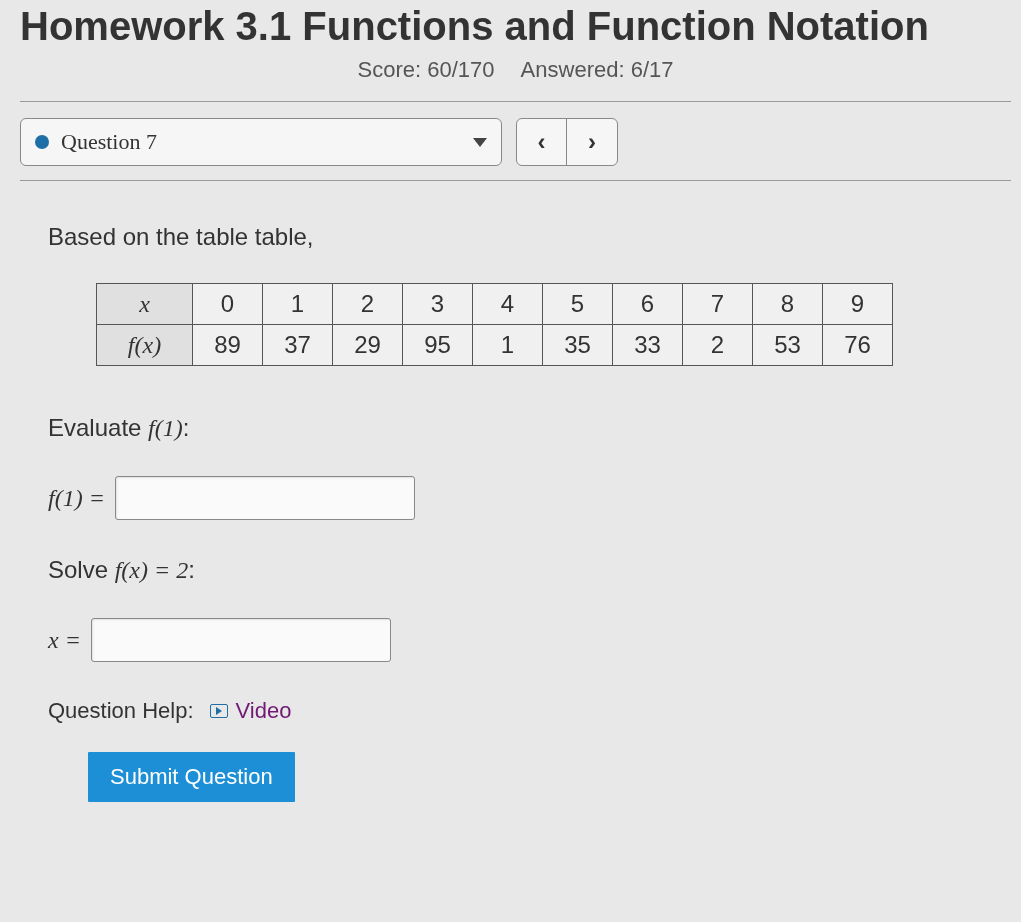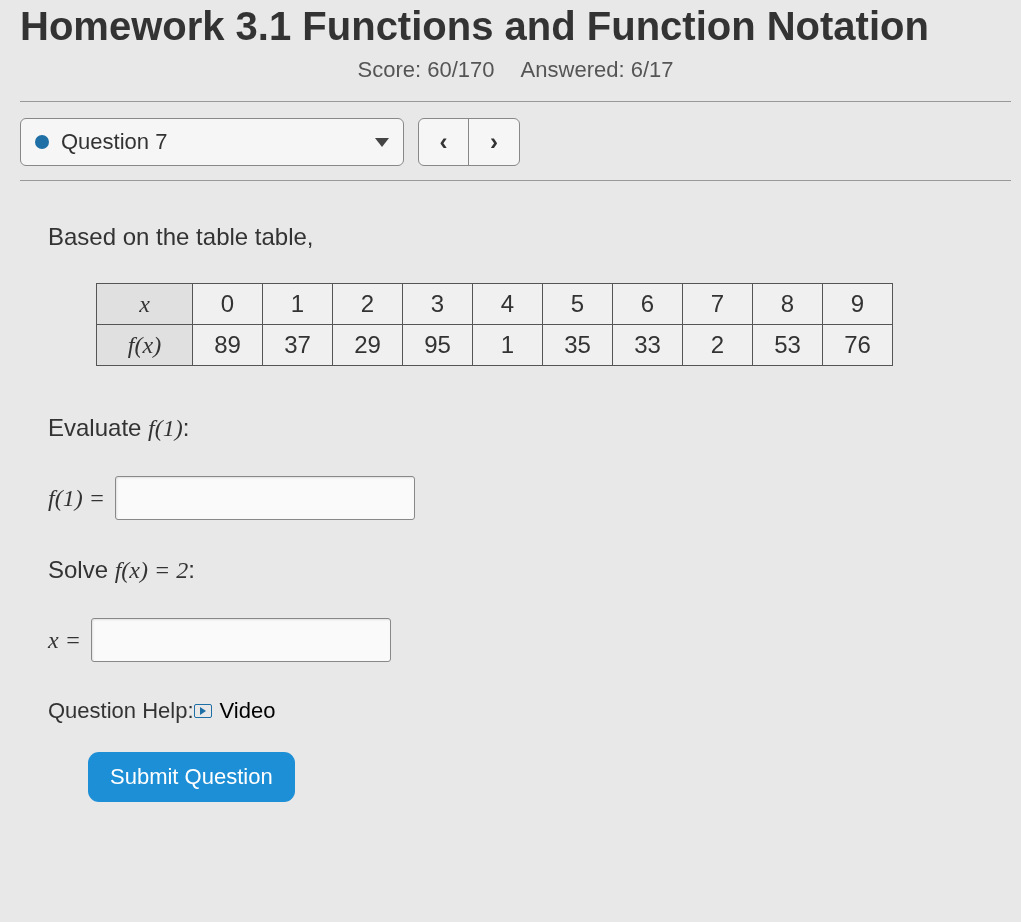--- a/index.html
+++ b/index.html
@@ -42,24 +42,25 @@
     gap: 14px;
     margin-bottom: 14px;
   }
   .dropdown {
     display: flex;
     align-items: center;
     border: 1px solid #888;
     border-radius: 6px;
     background: #f6f6f6;
     padding: 10px 14px;
-    width: 384px;
+    width: 482px;
     justify-content: space-between;
     font-size: 22px;
     cursor: pointer;
+    font-family: Liberation Serif, serif;
   }
   .dropdown .left {
     display: flex;
     align-items: center;
     gap: 12px;
   }
   .dot {
     width: 14px;
     height: 14px;
     border-radius: 50%;
@@ -141,27 +142,28 @@
     border: 1px solid #888;
     background: #fafafa;
     border-radius: 3px;
     box-shadow: inset 1px 1px 2px rgba(0,0,0,0.1);
   }
   .help-row {
     font-size: 22px;
     color: #333;
     display: flex;
     align-items: center;
+    gap: 16px;
     margin-bottom: 28px;
   }
   .video-link {
     display: flex;
     align-items: center;
     gap: 8px;
-    color: #000000;
+    color: #701a75;
     cursor: pointer;
   }
   .video-icon {
     width: 18px;
     height: 14px;
     border: 1.5px solid #1d6fa5;
     border-radius: 2px;
     display: flex;
     align-items: center;
     justify-content: center;
@@ -173,21 +175,21 @@
     border-bottom: 4px solid transparent;
     border-left: 6px solid #1d6fa5;
     margin-left: 1px;
   }
   .submit-btn {
     background: #1d8fd6;
     color: #fff;
     font-size: 22px;
     padding: 12px 22px;
     border: none;
-    border-radius: 11px;
+    border-radius: 1px;
     cursor: pointer;
     margin-left: 40px;
   }
 </style>
 </head>
 <body>
 
 <div class="page">
   <div class="title">Homework 3.1 Functions and Function Notation</div>
   <div class="score-line">

